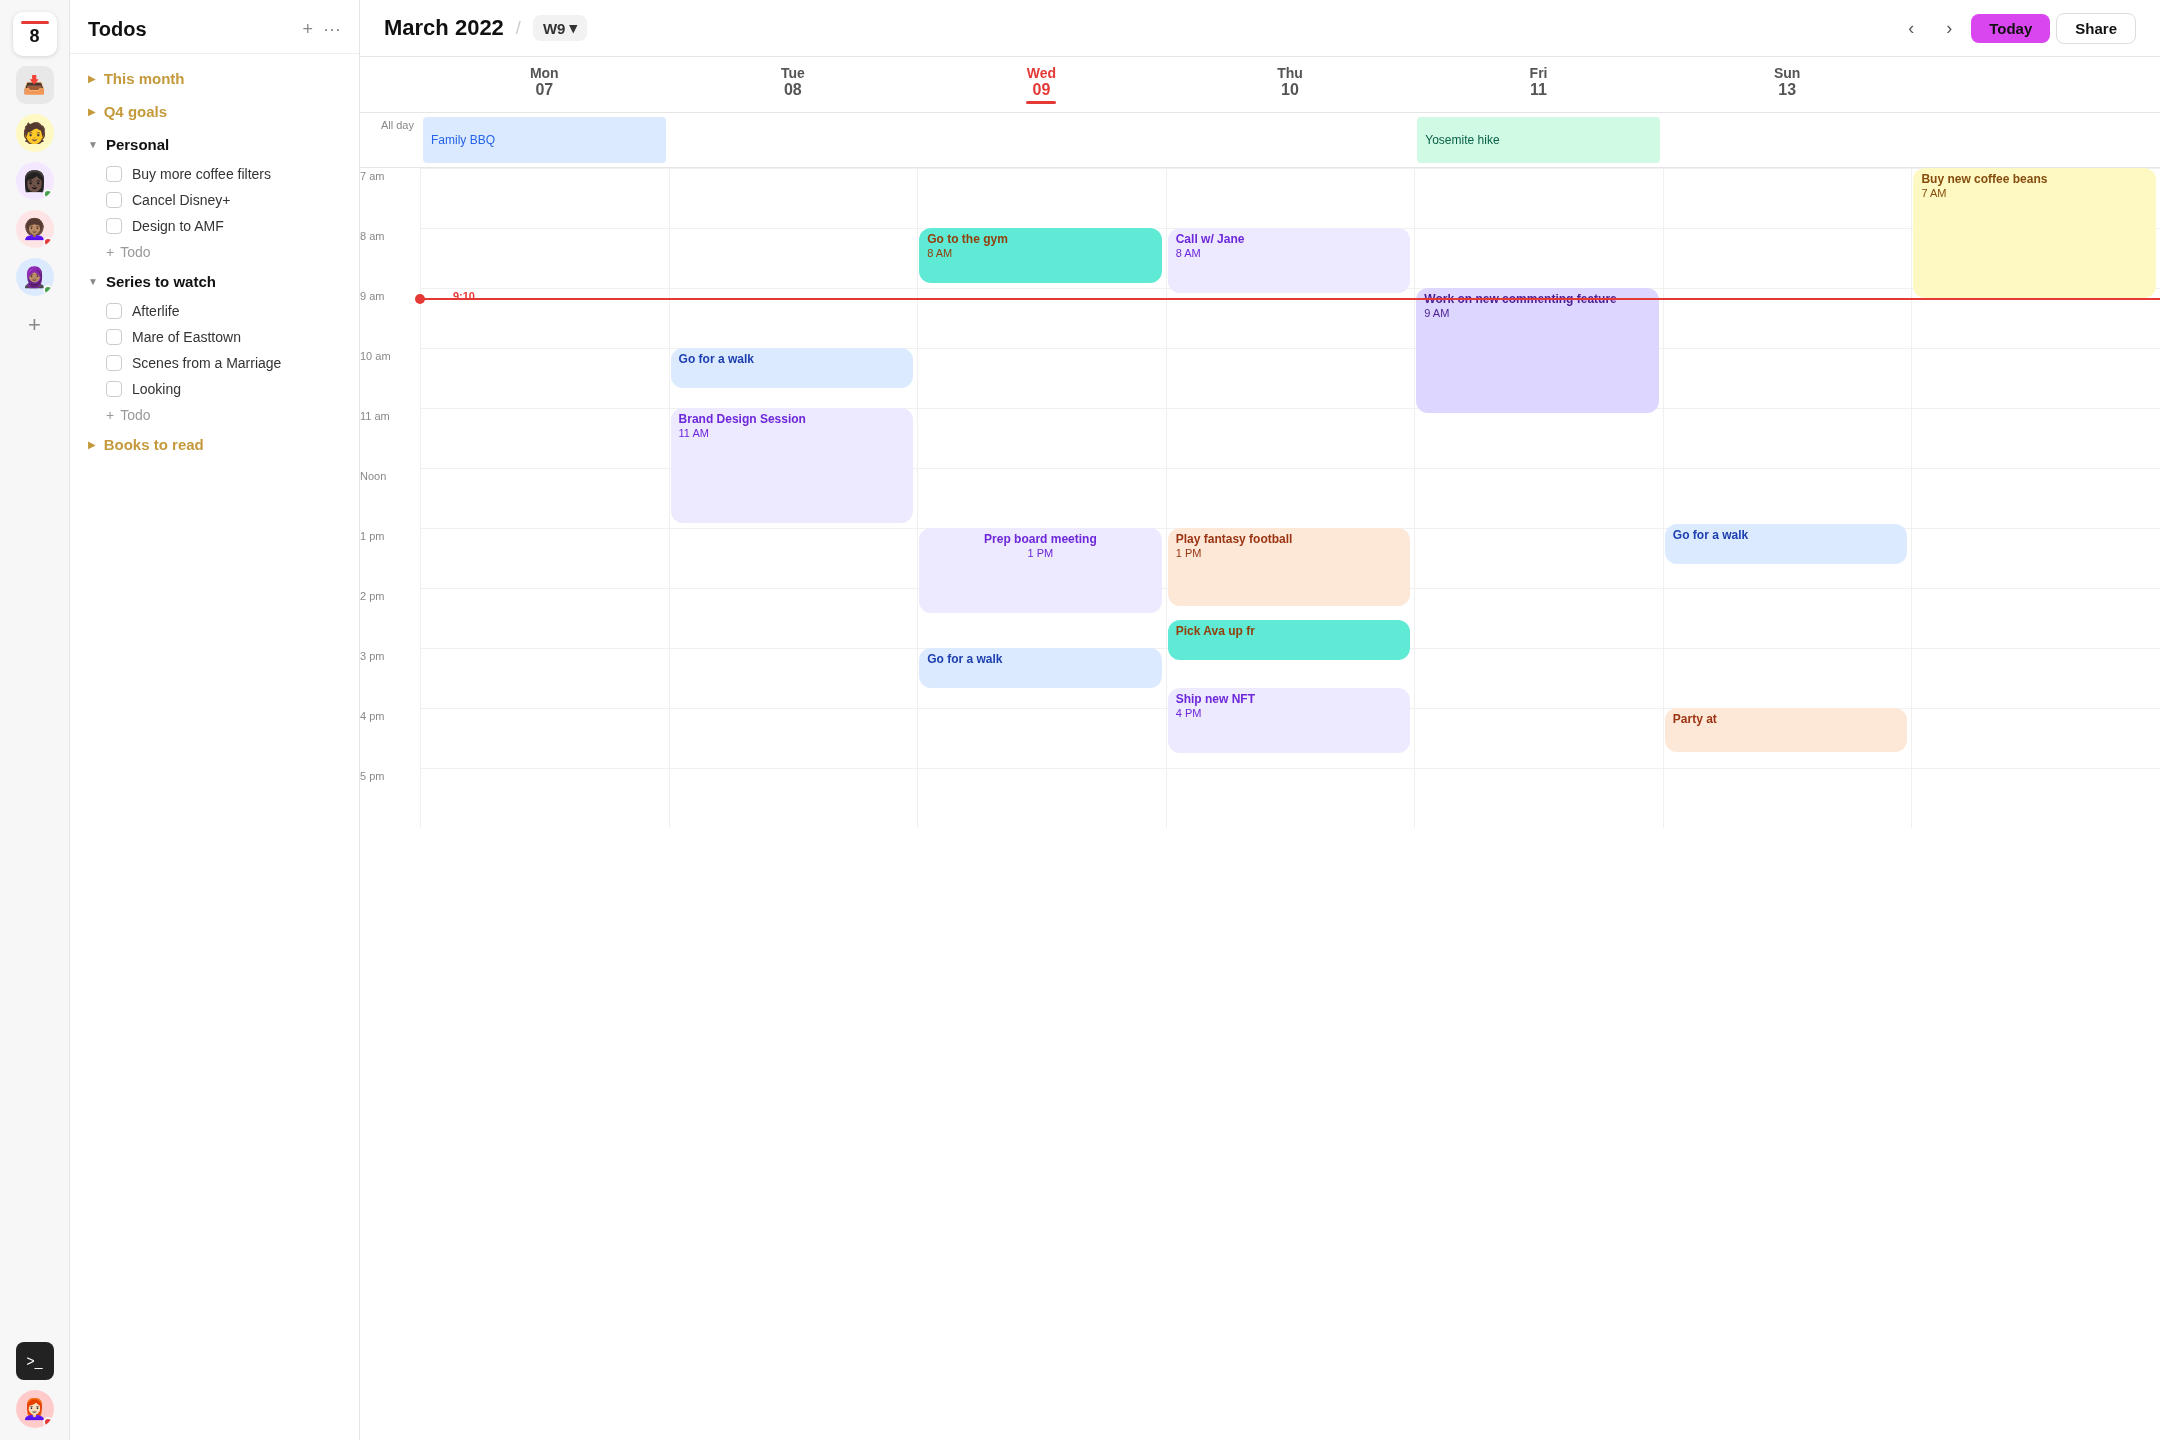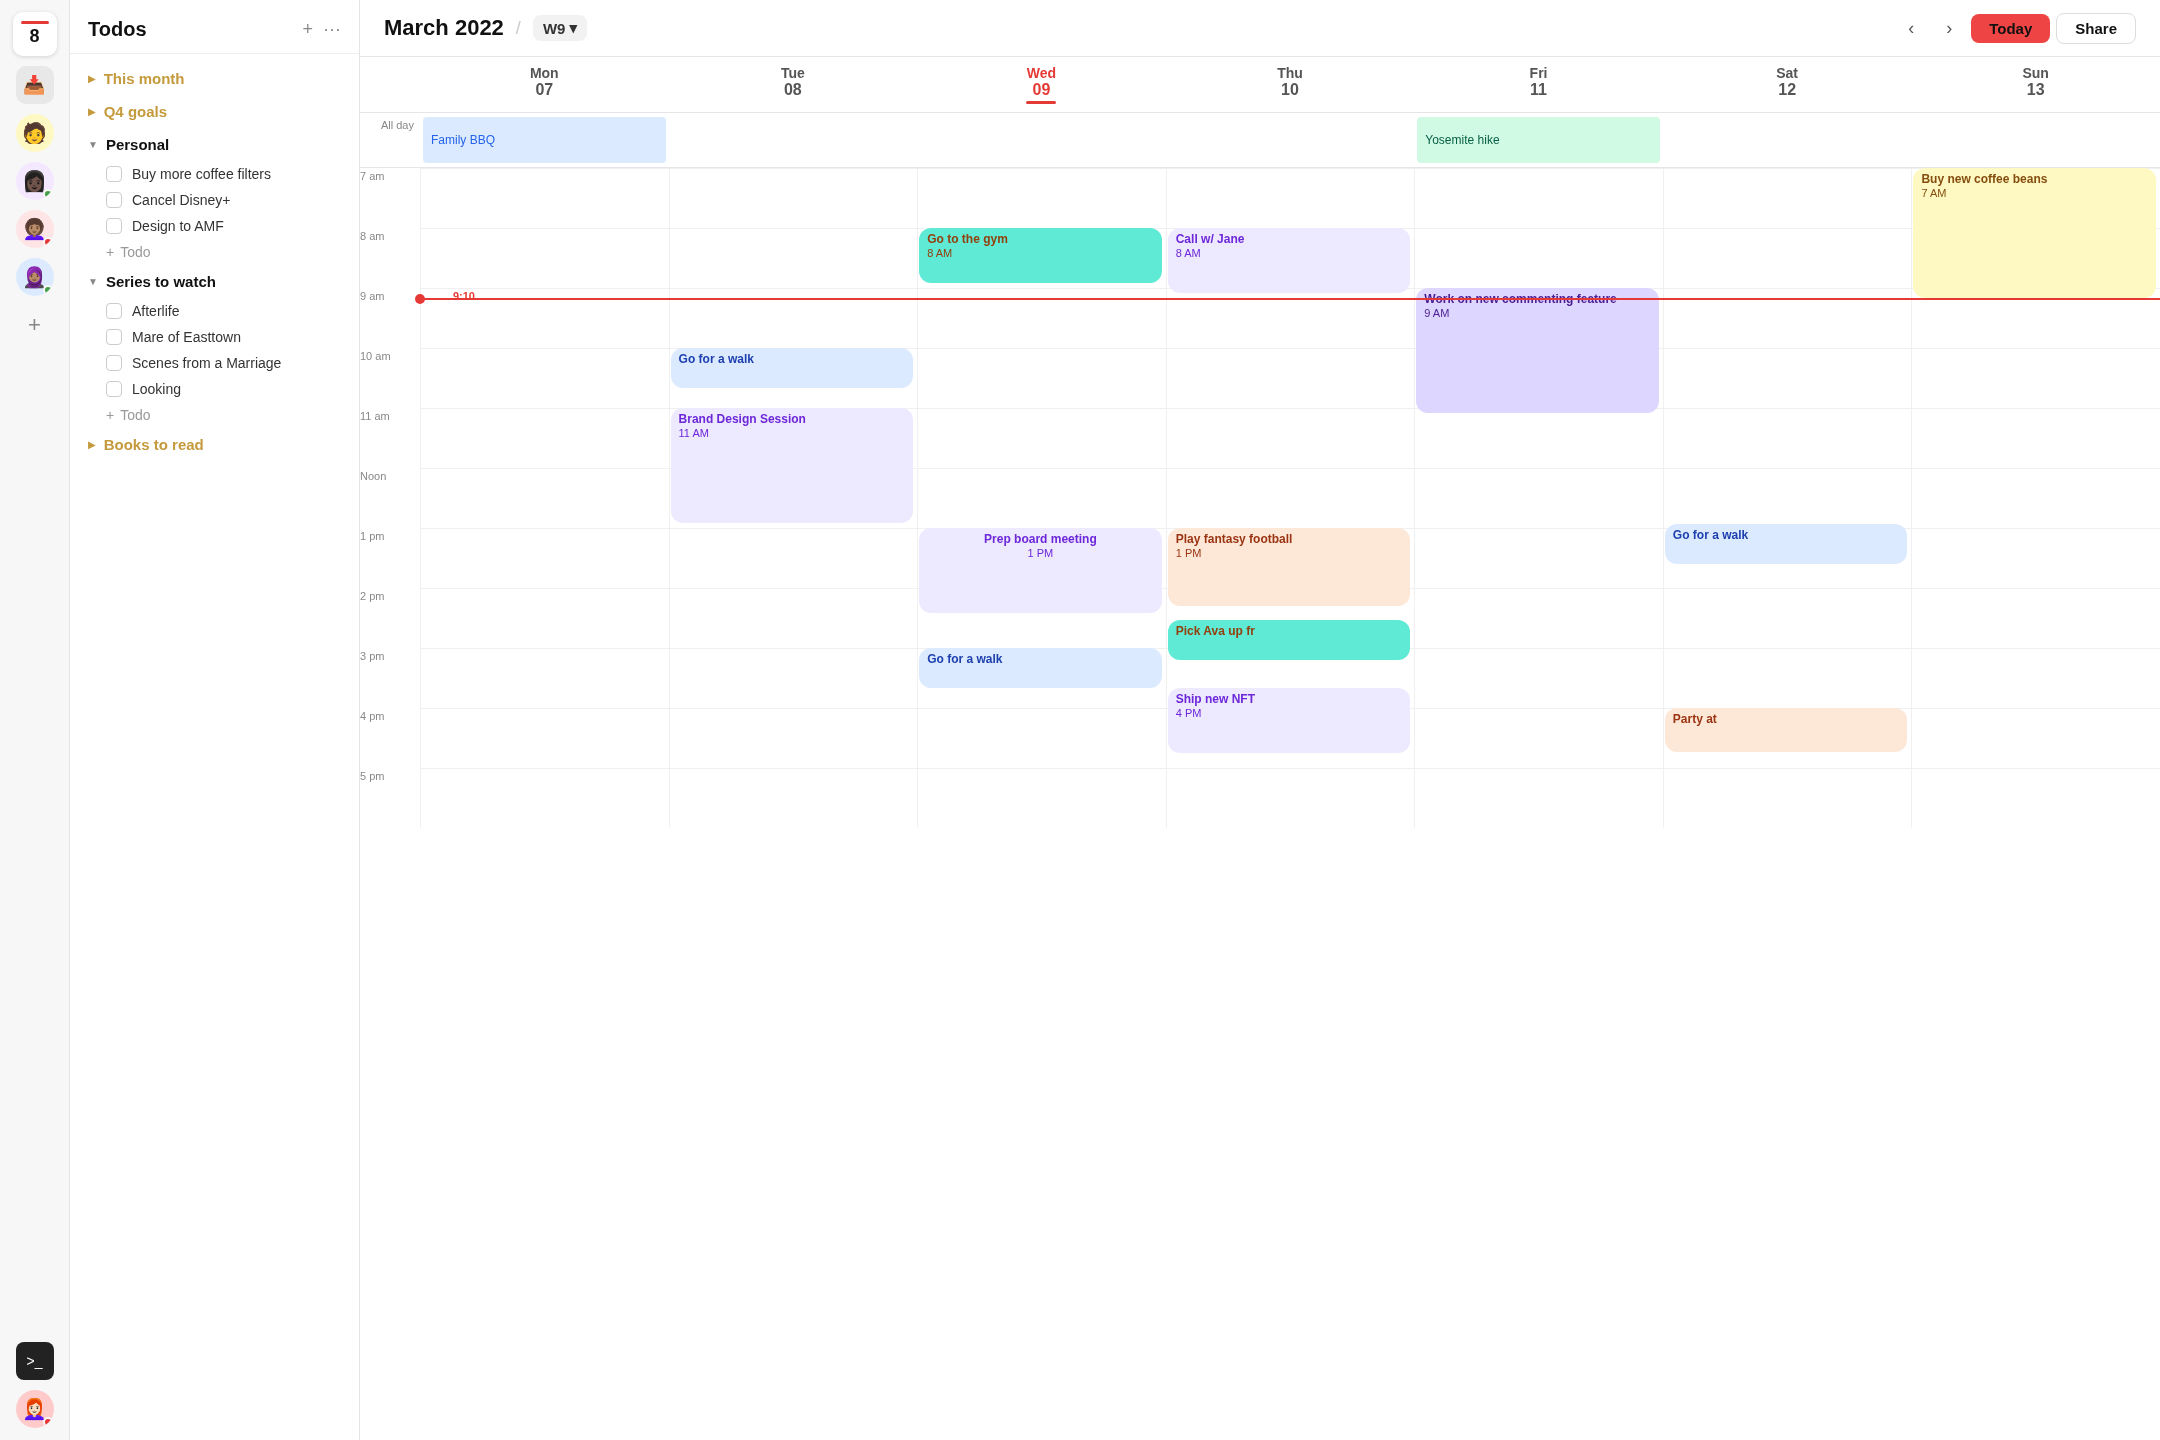--- a/index.html
+++ b/index.html
@@ -105,21 +105,21 @@
       display: flex; align-items: center; gap: 4px;
       background: #f2f2f2; border-radius: 8px; padding: 4px 10px;
       font-size: 15px; font-weight: 600; cursor: pointer; color: #333;
     }
     .cal-nav { margin-left: auto; display: flex; align-items: center; gap: 6px; }
     .nav-btn {
       width: 32px; height: 32px; border: none; background: none;
       font-size: 18px; color: #555; cursor: pointer; border-radius: 6px;
     }
     .today-btn {
-      padding: 6px 18px; background: #ef4444; border: none; border-radius: 8px;
+      padding: 6px 18px; background: #d946ef; border: none; border-radius: 8px;
       font-size: 15px; font-weight: 600; cursor: pointer; color: #111;
     }
     .share-btn {
       padding: 6px 18px; background: #fff; border: 1.5px solid #ddd; border-radius: 8px;
       font-size: 15px; font-weight: 600; cursor: pointer; color: #111;
     }
 
     
     .week-grid {
       flex: 1;
@@ -381,24 +381,20 @@
       </div>
       <div class="day-header">
         <div>Thu</div>
         <div class="day-num-header">10</div>
       </div>
       <div class="day-header">
         <div>Fri</div>
         <div class="day-num-header">11</div>
       </div>
       <div class="day-header">
-        <div>Sat</div>
-        <div class="day-num-header">12</div>
-      </div>
-      <div class="day-header">
         <div>Sun</div>
         <div class="day-num-header">13</div>
       </div>
     </div>
 
     <div class="allday-row">
       <div class="allday-label">All day</div>
       <div class="allday-cell">
         <div class="allday-event allday-blue">Family BBQ</div>
       </div>

